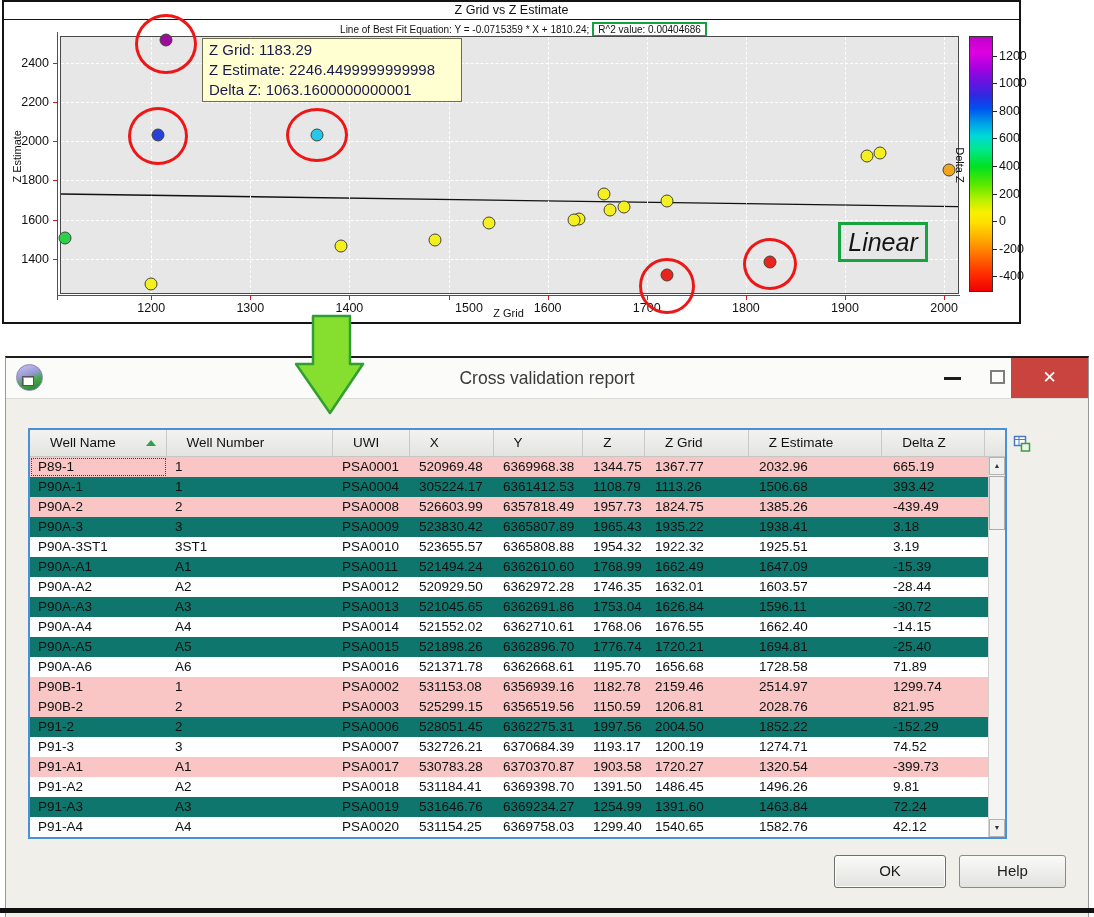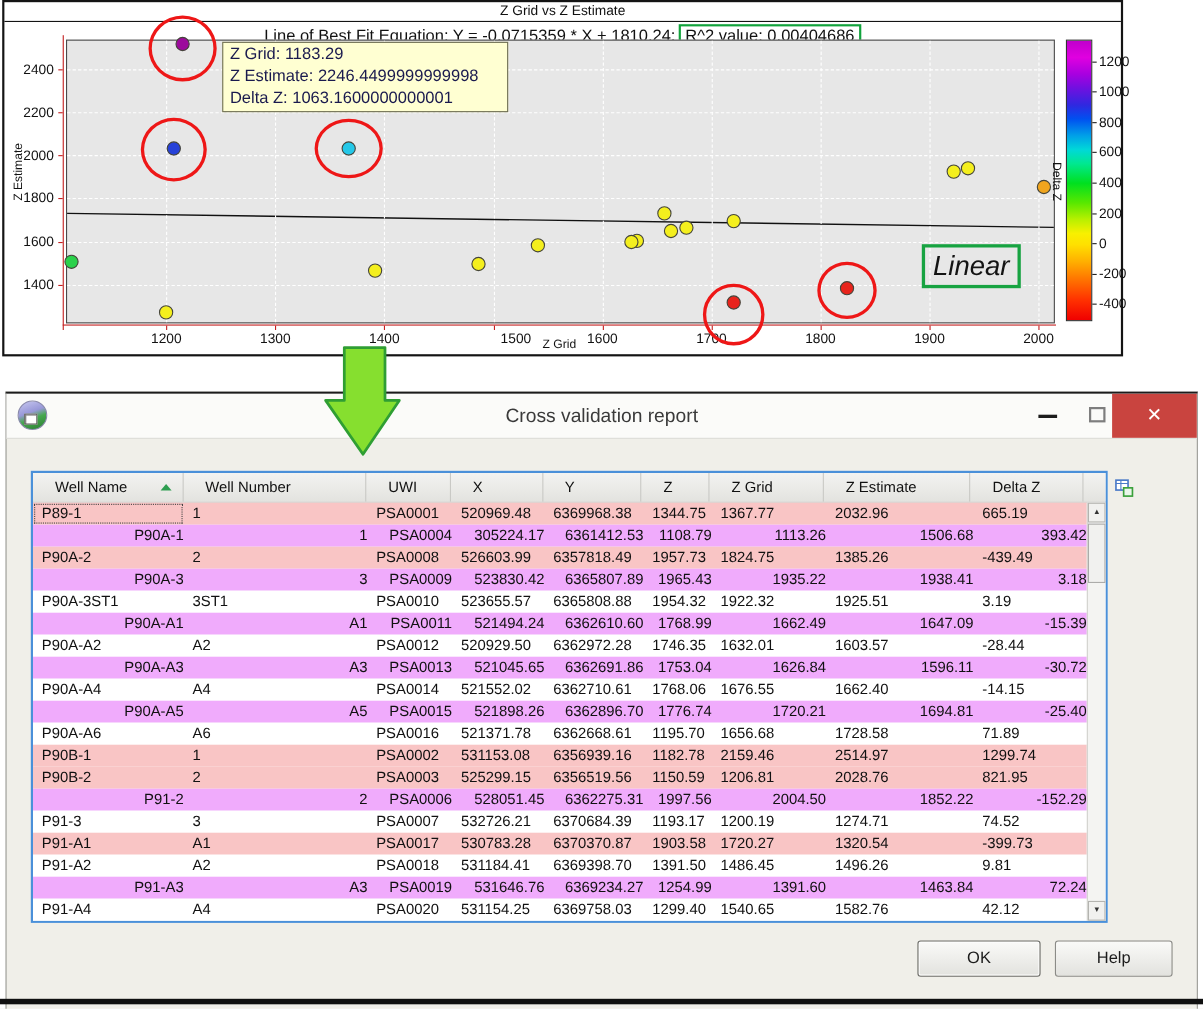--- a/index.html
+++ b/index.html
@@ -4,22 +4,22 @@
 <style>
   html,body{margin:0;padding:0;}
   body{width:1094px;height:917px;position:relative;background:#fff;
        font-family:"Liberation Sans",sans-serif;overflow:hidden;color:#111;}
   
   .chart-panel{position:absolute;left:2px;top:0;width:1019px;height:324px;
     border:2px solid #141414;background:#fff;box-sizing:border-box;}
   .chart-title{position:absolute;top:1px;left:0;width:100%;text-align:center;
     font-size:12.5px;}
   .title-sep{position:absolute;top:17px;left:0;width:100%;border-top:1px solid #141414;}
-  .equation-row{position:absolute;top:20px;left:0;width:100%;text-align:center;
-    font-size:15px;white-space:nowrap;}
+  .equation-row{position:absolute;top:20px;left:12px;width:100%;text-align:center;
+    font-size:10px;white-space:nowrap;}
   .r2-box{display:inline-block;border:2px solid #12a33c;padding:0 4px;margin-left:3px;}
   .plot{position:absolute;left:56px;top:34px;width:897px;height:256px;
     background:#e7e7e7;border:1px solid #4a4a4a;}
   .vgrid{position:absolute;top:0;bottom:0;width:0;border-left:1px dashed #fff;}
   .hgrid{position:absolute;left:0;right:0;height:0;border-top:1px dashed #fff;}
   .red-y{position:absolute;left:-4px;top:-5px;height:268px;width:0;border-left:1px solid #c42020;}
   .red-x{position:absolute;left:-4px;top:258px;width:903px;height:0;border-top:1px solid #c42020;}
   .xtick-mark{position:absolute;top:259px;width:0;height:4px;border-left:1px solid #c42020;}
   .ytick-mark{position:absolute;left:-8px;width:4px;height:0;border-top:1px solid #c42020;}
   .xtick{position:absolute;top:264px;transform:translateX(-50%);font-size:12.5px;}
@@ -73,21 +73,21 @@
     border-bottom:1px solid #c6c6c2;box-sizing:border-box;}
   .th{box-sizing:border-box;padding-left:20px;line-height:25px;font-size:13.5px;
     border-right:1px solid #c9c9c5;position:relative;white-space:nowrap;overflow:hidden;}
   .th.last{flex:1;border-right:none;}
   .sort-asc{position:absolute;right:10px;top:10px;width:0;height:0;
     border-left:5px solid transparent;border-right:5px solid transparent;
     border-bottom:6px solid #2e9e50;}
   .tbody{display:flex;height:380px;}
   .rows{width:958px;}
   .trow{display:flex;height:20px;line-height:20px;font-size:13.5px;background:#fff;}
-  .trow.alt{background:#f0abfc;text-align:right;}
+  .trow.alt{background:#0f766e;}
   .trow.hl{background:#f9c5c5;}
   .tcell{box-sizing:border-box;padding-left:8px;white-space:nowrap;overflow:hidden;}
   .tcell.focus{outline:1px dotted #444;outline-offset:-2px;}
   .c0{width:137px}.c1{width:167px}.c2{width:77px}.c3{width:84px}.c4{width:90px}
   .c5{width:62px}.c6{width:104px}.c7{width:134px}.c8{width:103px}
   .vscroll{width:17px;background:#f4f4f2;border-left:1px solid #d2d2ce;
     box-sizing:border-box;position:relative;}
   .sb-btn{position:absolute;left:0;width:16px;height:18px;background:#f1f1ef;
     border:1px solid #b4b4b0;box-sizing:border-box;color:#333;font-size:7px;
     text-align:center;line-height:16px;}

